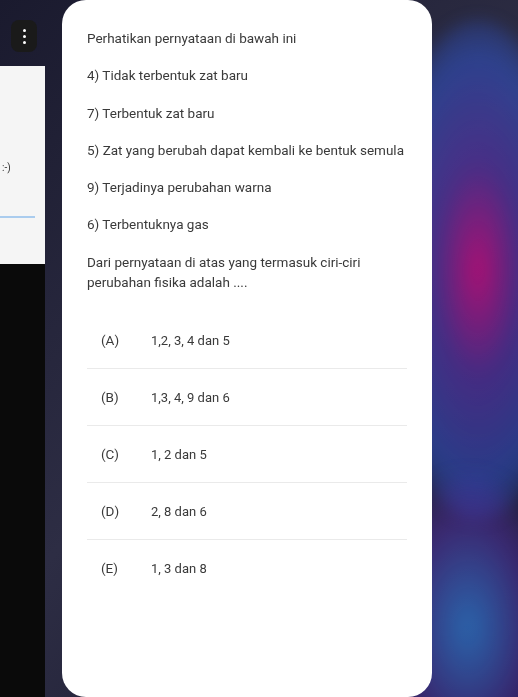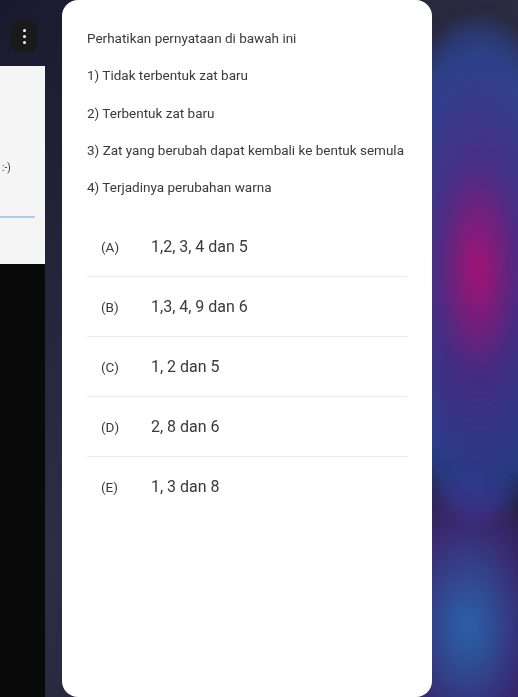--- a/index.html
+++ b/index.html
@@ -107,21 +107,21 @@
       height: 433px;
       background: #0a0a0a;
     }
     .card {
       position: absolute;
       left: 62px;
       top: 0;
       width: 370px;
       height: 697px;
       background: #fff;
-      border-radius: 16px;
+      border-radius: 24px;
       padding: 28px 25px 20px 25px;
       z-index: 5;
       overflow: hidden;
     }
     .question-text {
       color: #3a3a3a;
       font-size: 13.5px;
       line-height: 1.5;
     }
     .para {
@@ -140,21 +140,21 @@
     .option-row:last-child {
       border-bottom: none;
     }
     .option-letter {
       color: #3a3a3a;
       font-size: 13.5px;
       width: 50px;
     }
     .option-text {
       color: #3a3a3a;
-      font-size: 16px;
+      font-size: 13px;
     }
   </style>
 </head>
 <body>
 
 <div class="bg-layer"></div>
 <div class="bg-curve-right"></div>
 <div class="bg-curve-bottom"></div>
 
 <div class="left-panel">
@@ -167,24 +167,26 @@
     <div class="left-smiley">:-)</div>
     <div class="left-blue-line"></div>
     <div class="left-blue-line2"></div>
   </div>
   <div class="left-dark-section"></div>
 </div>
 
 <div class="card">
   <div class="question-text">
     <p class="para">Perhatikan pernyataan di bawah ini</p>
-    <p class="para">1) Tidak terbentuk zat baru</p>
-    <p class="para">2) Terbentuk zat baru</p>
-    <p class="para">3) Zat yang berubah dapat kembali ke bentuk semula</p>
-    <p class="para">4) Terjadinya perubahan warna</p>
+    <p class="para">4) Tidak terbentuk zat baru</p>
+    <p class="para">7) Terbentuk zat baru</p>
+    <p class="para">5) Zat yang berubah dapat kembali ke bentuk semula</p>
+    <p class="para">9) Terjadinya perubahan warna</p>
+    <p class="para">6) Terbentuknya gas</p>
+    <p class="para">Dari pernyataan di atas yang termasuk ciri-ciri perubahan fisika adalah ....</p>
   </div>
 
   <div class="options">
     <div class="option-row">
       <span class="option-letter">(A)</span>
       <span class="option-text">1,2, 3, 4 dan 5</span>
     </div>
     <div class="option-row">
       <span class="option-letter">(B)</span>
       <span class="option-text">1,3, 4, 9 dan 6</span>

